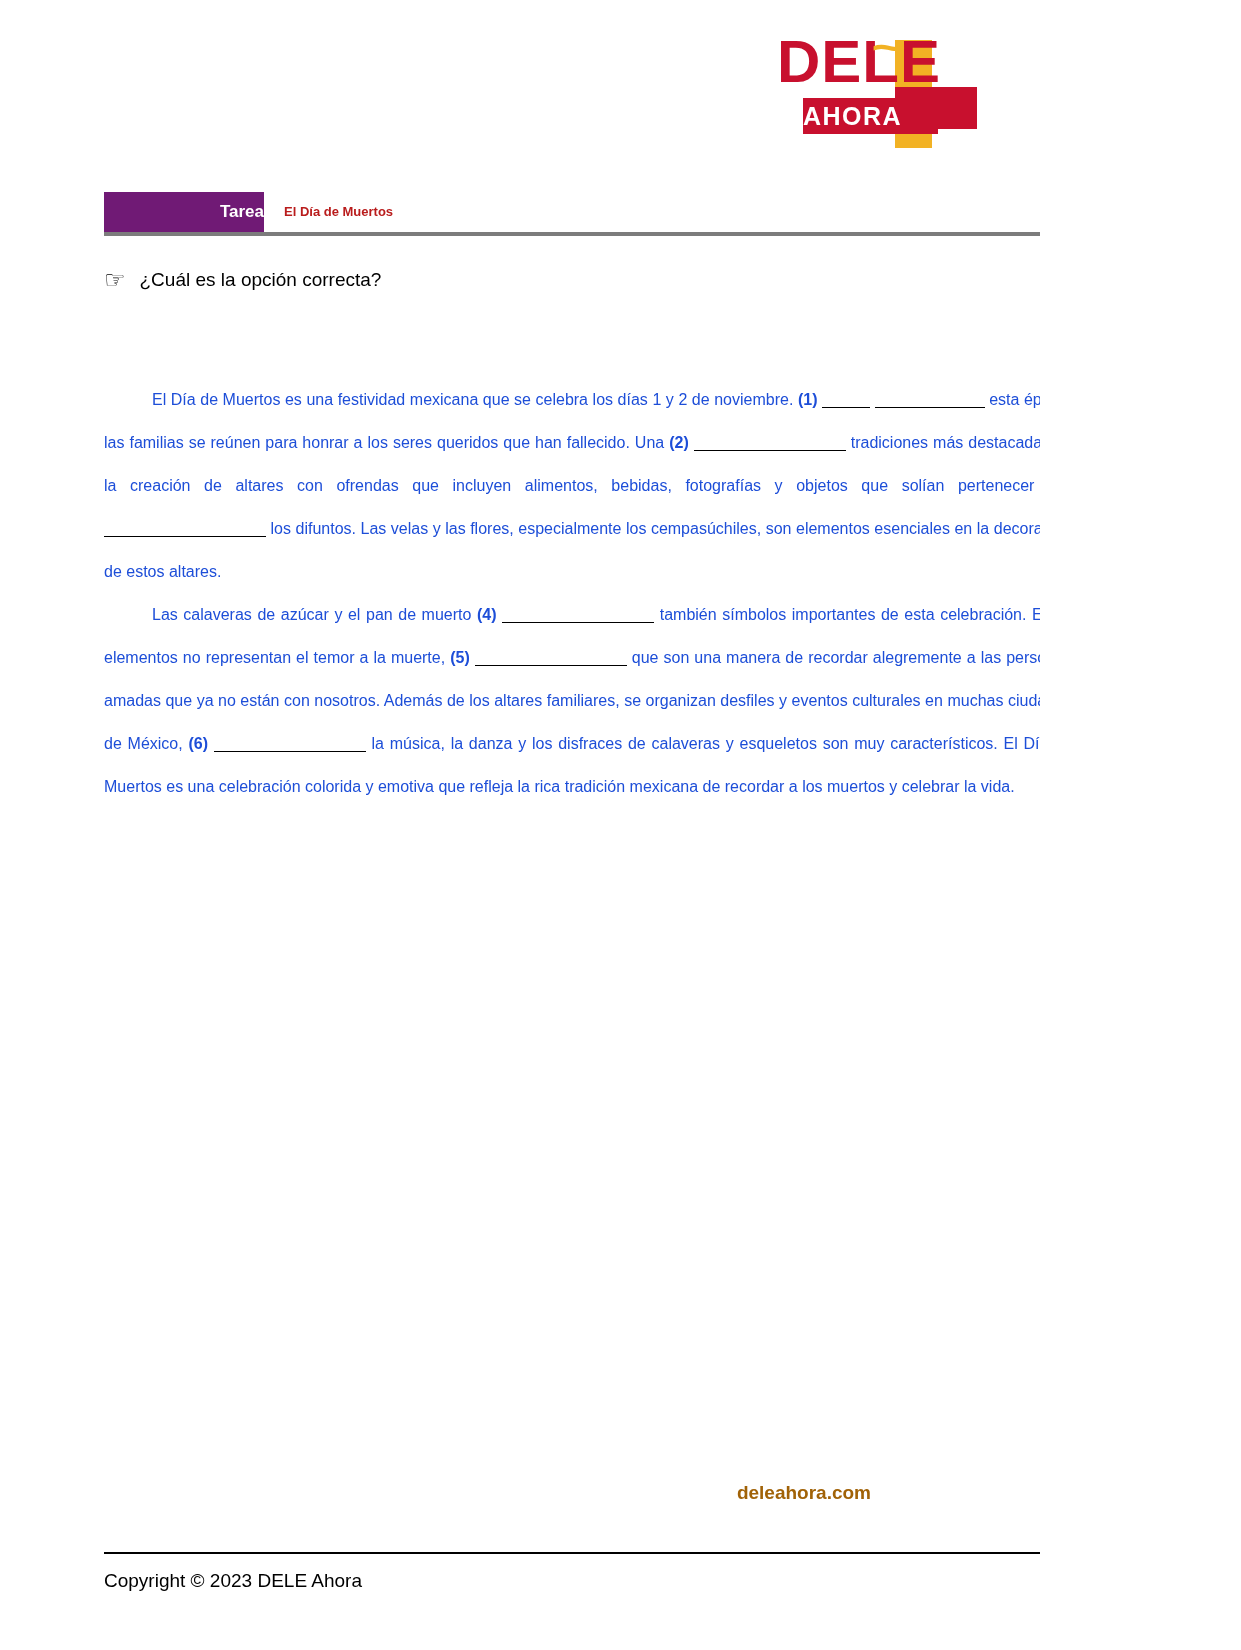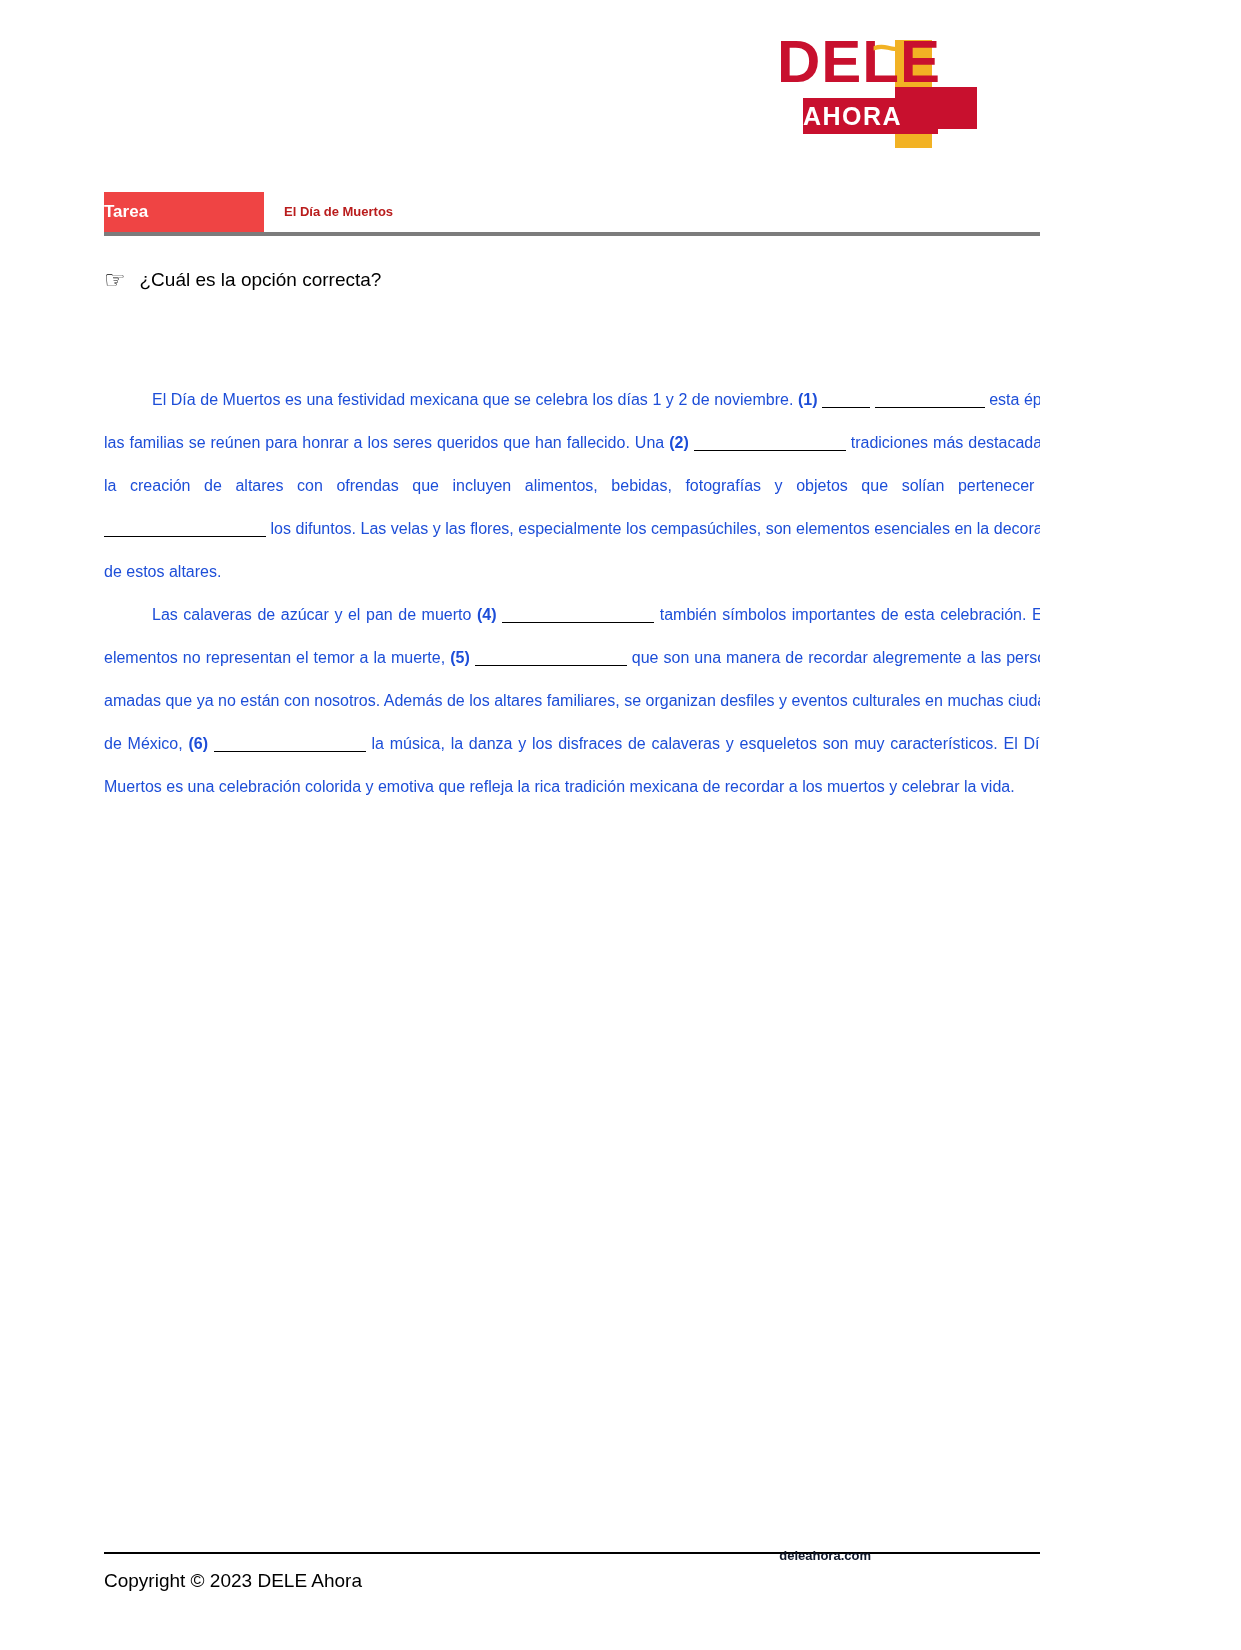--- a/index.html
+++ b/index.html
@@ -96,26 +96,26 @@
     height: 44px;
     border-bottom: 4px solid #7C7C7C;
     box-sizing: border-box;
   }
   .tarea-tab {
     position: absolute;
     left: 0;
     top: 0;
     width: 160px;
     height: 40px;
-    background: #ef4444;
+    background: #701a75;
     color: #ffffff;
     font-weight: bold;
     font-size: 17px;
     line-height: 40px;
-    text-align: left;
+    text-align: right;
     box-sizing: border-box;
   }
   .tarea-title {
     position: absolute;
     left: 180px;
     top: 0;
     height: 40px;
     line-height: 40px;
     color: #b91c1c;
     font-weight: bold;
@@ -184,24 +184,24 @@
   .footer-left {
     position: absolute;
     left: 104px;
     top: 1570px;
     font-size: 19px;
     color: #000;
   }
   .footer-right {
     position: absolute;
     right: 169px;
-    top: 1548px;
-    font-size: 13px;
-    font-weight: bold;
-    color: #0f172a;
+    top: 1482px;
+    font-size: 19px;
+    font-weight: bold;
+    color: #a16207;
   }
 </style>
 </head>
 <body>
 
 <div class="page">
 
   <div class="logo-wrap">
     <div class="logo-yellow-bar"></div>
     <div class="logo-red-crossbar"></div>

